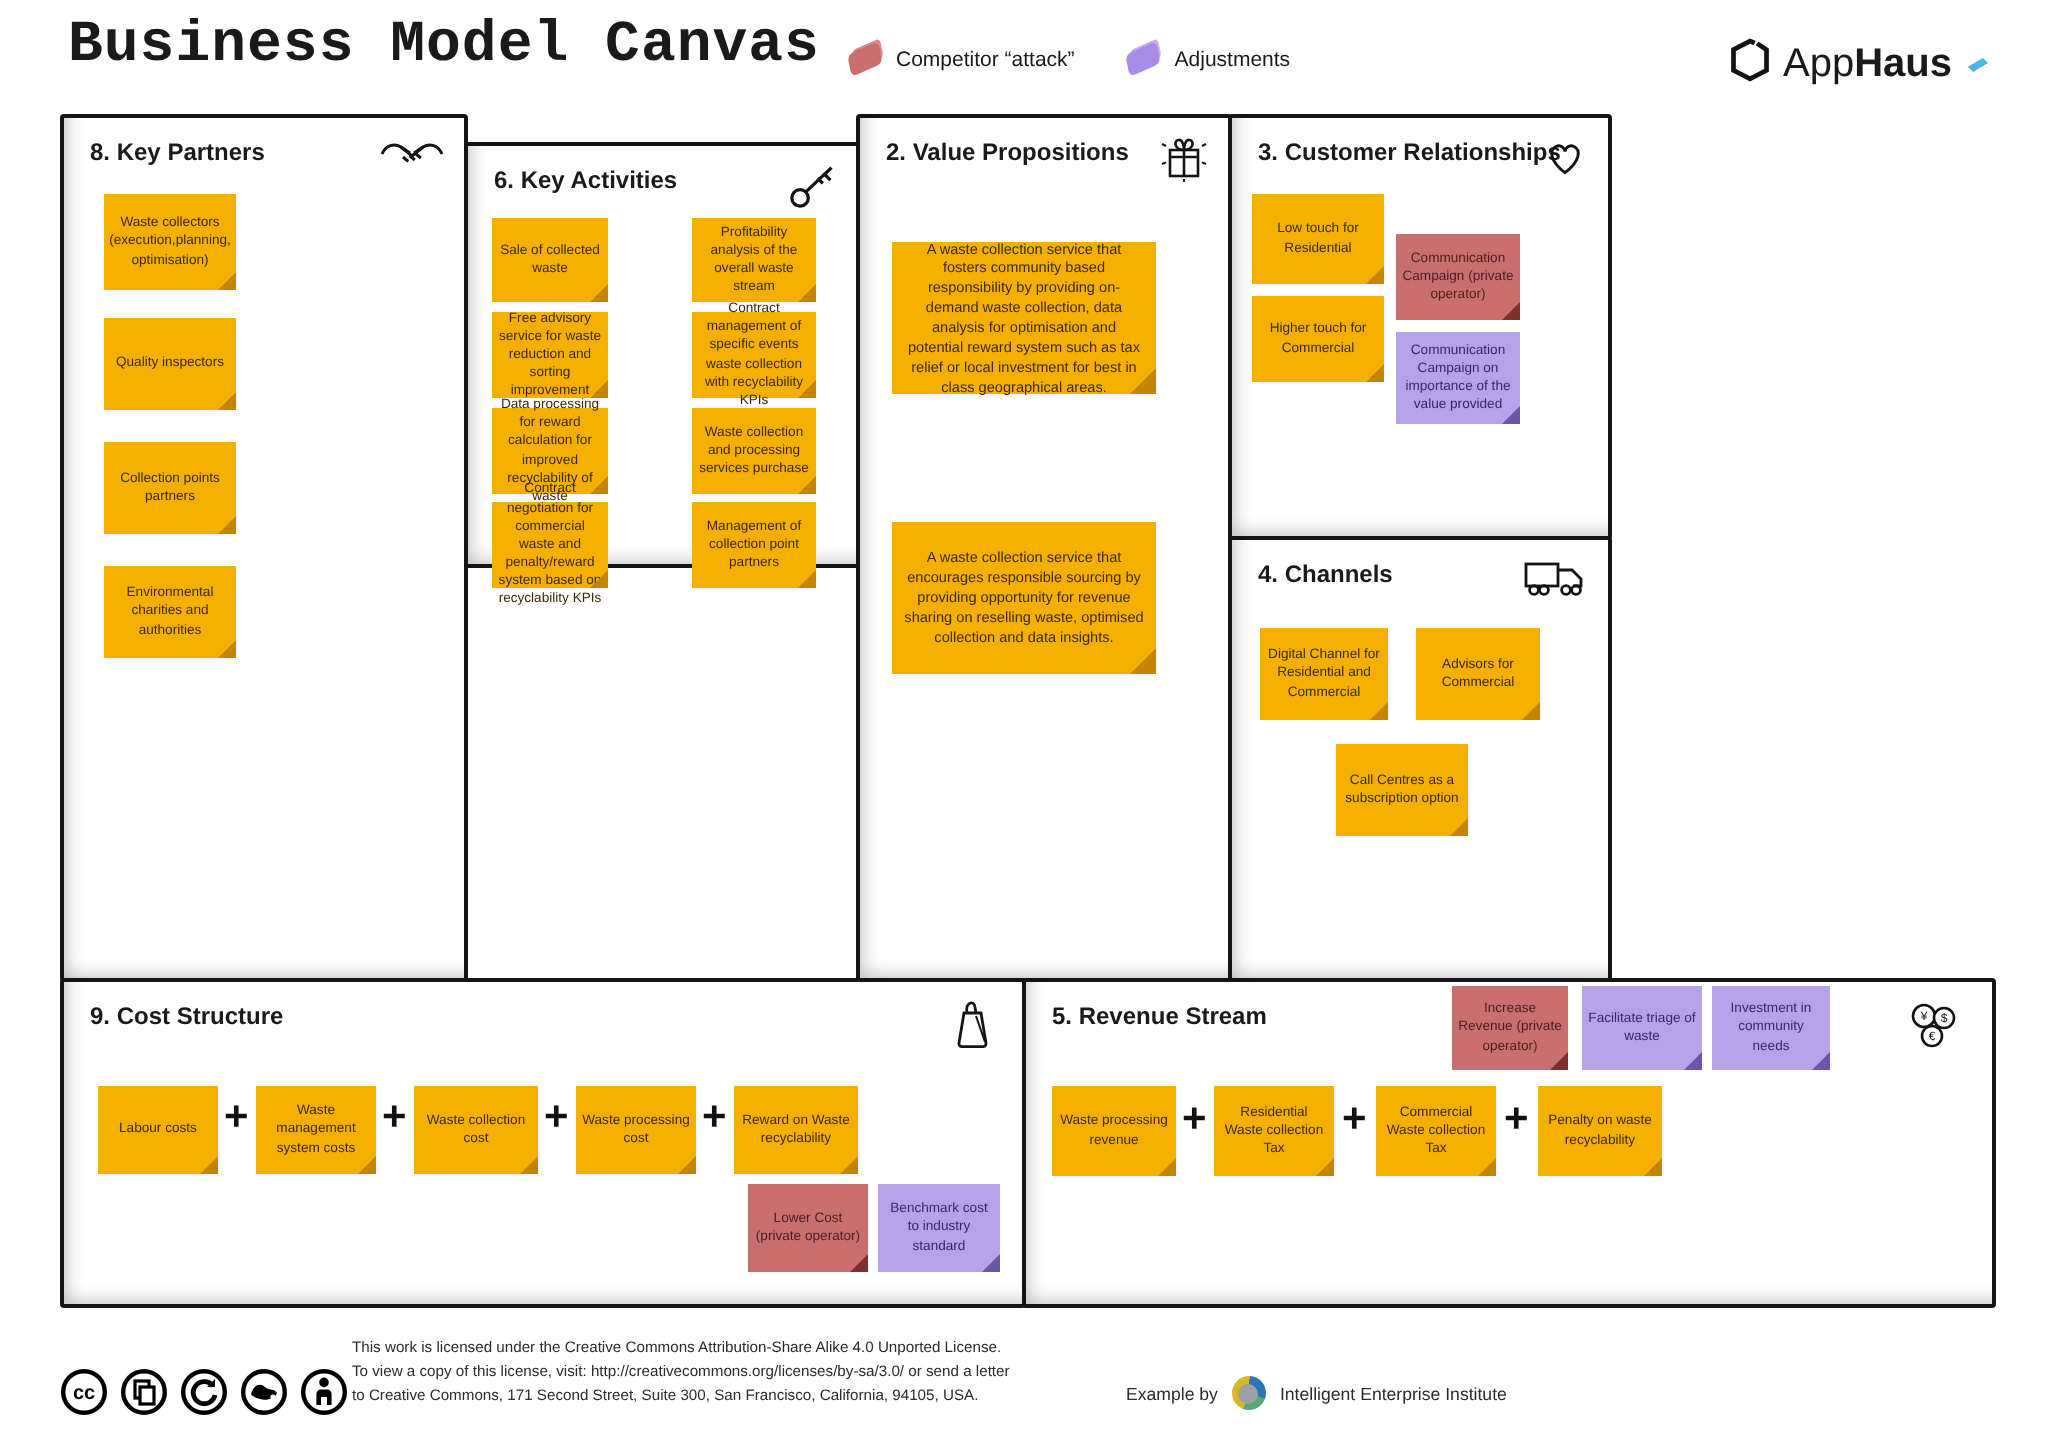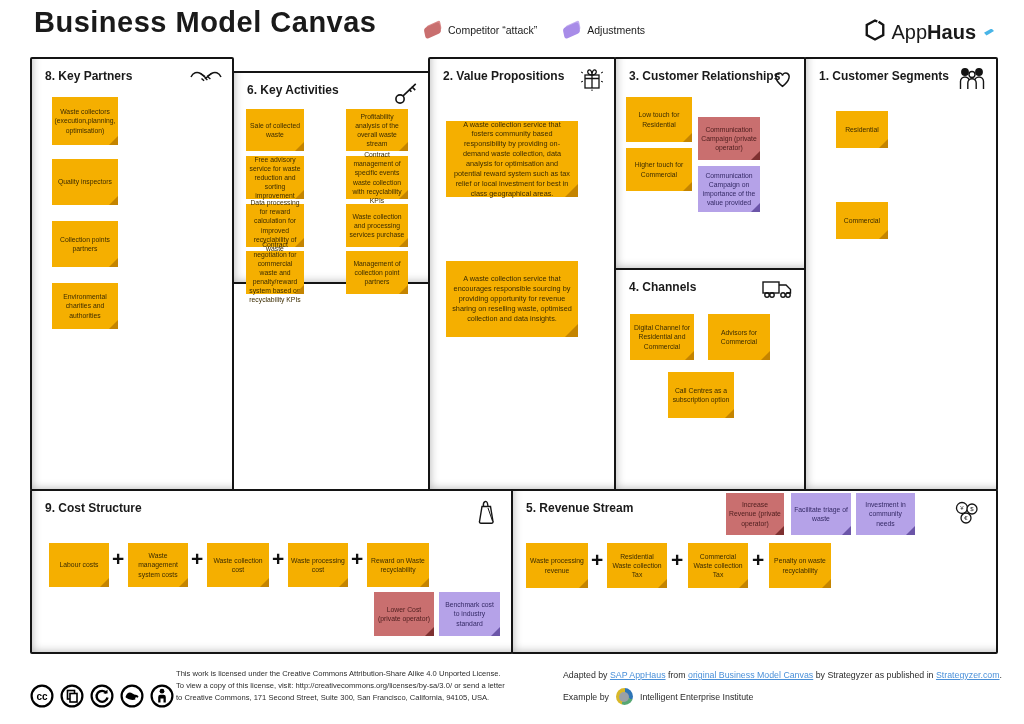--- a/index.html
+++ b/index.html
@@ -1,23 +1,23 @@
 <!DOCTYPE html>
 <html><head>
 <meta charset="utf-8">
 <style>
   html,body{margin:0;padding:0;background:#ffffff;}
   .page{position:relative;width:1024px;height:724px;background:#fff;overflow:hidden;
         font-family:"Liberation Sans",sans-serif;color:#1a1a1a;}
 
   
-  .title{position:absolute;left:34px;top:6px;font-family:Liberation Sans, sans-serif;
+  .title{position:absolute;left:34px;top:6px;font-family:Liberation Mono, monospace;
          font-weight:bold;font-size:29px;letter-spacing:.5px;}
   .legend{position:absolute;left:424px;top:24px;display:flex;align-items:center;gap:26px;}
-  .legend-item{display:flex;align-items:flex-end;gap:7px;font-size:10.5px;}
+  .legend-item{display:flex;align-items:flex-start;gap:7px;font-size:10.5px;}
   .swatch{width:17px;height:11px;border-radius:3px;transform:rotate(-24deg) skewX(-12deg);}
   .swatch.red{background:#C96F6F;box-shadow:2px -2px 0 -1px #d98a8a;}
   .swatch.purple{background:#A88CE8;box-shadow:2px -2px 0 -1px #c3afef;}
   .brand{position:absolute;right:30px;top:19px;display:flex;align-items:center;gap:6px;}
   .brand-text{font-size:20px;}
   .brand-text b{font-weight:bold;}
   .edit-glyph{width:10px;height:7px;background:#49b5e7;margin-left:2px;
               clip-path:polygon(0 60%,75% 0,100% 35%,25% 100%);display:inline-block;}
 
   
@@ -156,35 +156,20 @@
           <circle cx="11" cy="18" r="2.2"></circle>
         <circle cx="22" cy="18" r="2.2"></circle>
           <circle cx="27" cy="18" r="2.2"></circle>
       </svg>
     </span>
     <div class="note" style="left:14px;top:44px;width:64px;height:46px">Digital Channel for Residential and Commercial</div>
     <div class="note" style="left:92px;top:44px;width:62px;height:46px">Advisors for Commercial</div>
     <div class="note" style="left:52px;top:102px;width:66px;height:46px">Call Centres as a subscription option</div>
   </div>
 
-  <div class="panel" style="left:804px;top:57px;width:190px;height:430px">
-    <div class="panel-title">1. Customer Segments</div>
-    <span class="panel-icon">
-      <svg width="30" height="26" viewBox="0 0 30 26" fill="none" stroke="#141414" stroke-width="1.4">
-        <circle cx="8" cy="6" r="3.2" fill="#141414"></circle>
-          <path d="M3.5 23 v-7.5 a4.5 4.5 0 0 1 9 0 V23" fill="#fff"></path>
-        <circle cx="22" cy="6" r="3.2" fill="#141414"></circle>
-          <path d="M17.5 23 v-7.5 a4.5 4.5 0 0 1 9 0 V23" fill="#fff"></path>
-        <circle cx="15" cy="8.5" r="3" fill="#fff"></circle>
-          <path d="M10.8 23 v-6 a4.2 4.2 0 0 1 8.4 0 V23" fill="#fff"></path>
-      </svg>
-    </span>
-    <div class="note" style="left:30px;top:52px;width:52px;height:37px">Residential</div>
-    <div class="note" style="left:30px;top:143px;width:52px;height:37px">Commercial</div>
-  </div>
 
   <div class="panel" style="left:30px;top:489px;width:479px;height:161px">
     <div class="panel-title">9. Cost Structure</div>
     <span class="panel-icon" style="right:14px">
       <svg width="22" height="28" viewBox="0 0 22 28" fill="none" stroke="#141414" stroke-width="1.4">
         <path d="M8.5 8.5 C7.5 3 12 2 12.5 5.5 L13 8.5"></path>
         <path d="M7 8.5 h8.5 l2.5 15 a1.5 1.5 0 0 1 -1.5 1.8 H6 a1.5 1.5 0 0 1 -1.5 -1.8 Z"></path>
         <path d="M13 10 l4.5 13" stroke-width="1"></path>
       </svg>
     </span>
@@ -261,23 +246,20 @@
         </svg>
     </span>
   </div>
 
   <div class="license">
     <div>This work is licensed under the Creative Commons Attribution-Share Alike 4.0 Unported License.</div>
     <div>To view a copy of this license, visit: http://creativecommons.org/licenses/by-sa/3.0/ or send a letter</div>
     <div>to Creative Commons, 171 Second Street, Suite 300, San Francisco, California, 94105, USA.</div>
   </div>
 
-  <div class="attribution">
-    <span>Adapted by </span><a>SAP AppHaus</a><span> from </span><a>original Business Model Canvas</a><span> by Strategyzer as published in </span><a>Strategyzer.com</a><span>.</span>
-  </div>
 
   <div class="example-row">
     <span>Example by</span>
     <span class="iei-logo"></span>
     <span>Intelligent Enterprise Institute</span>
   </div>
 
 </div>
 
 </body></html>

